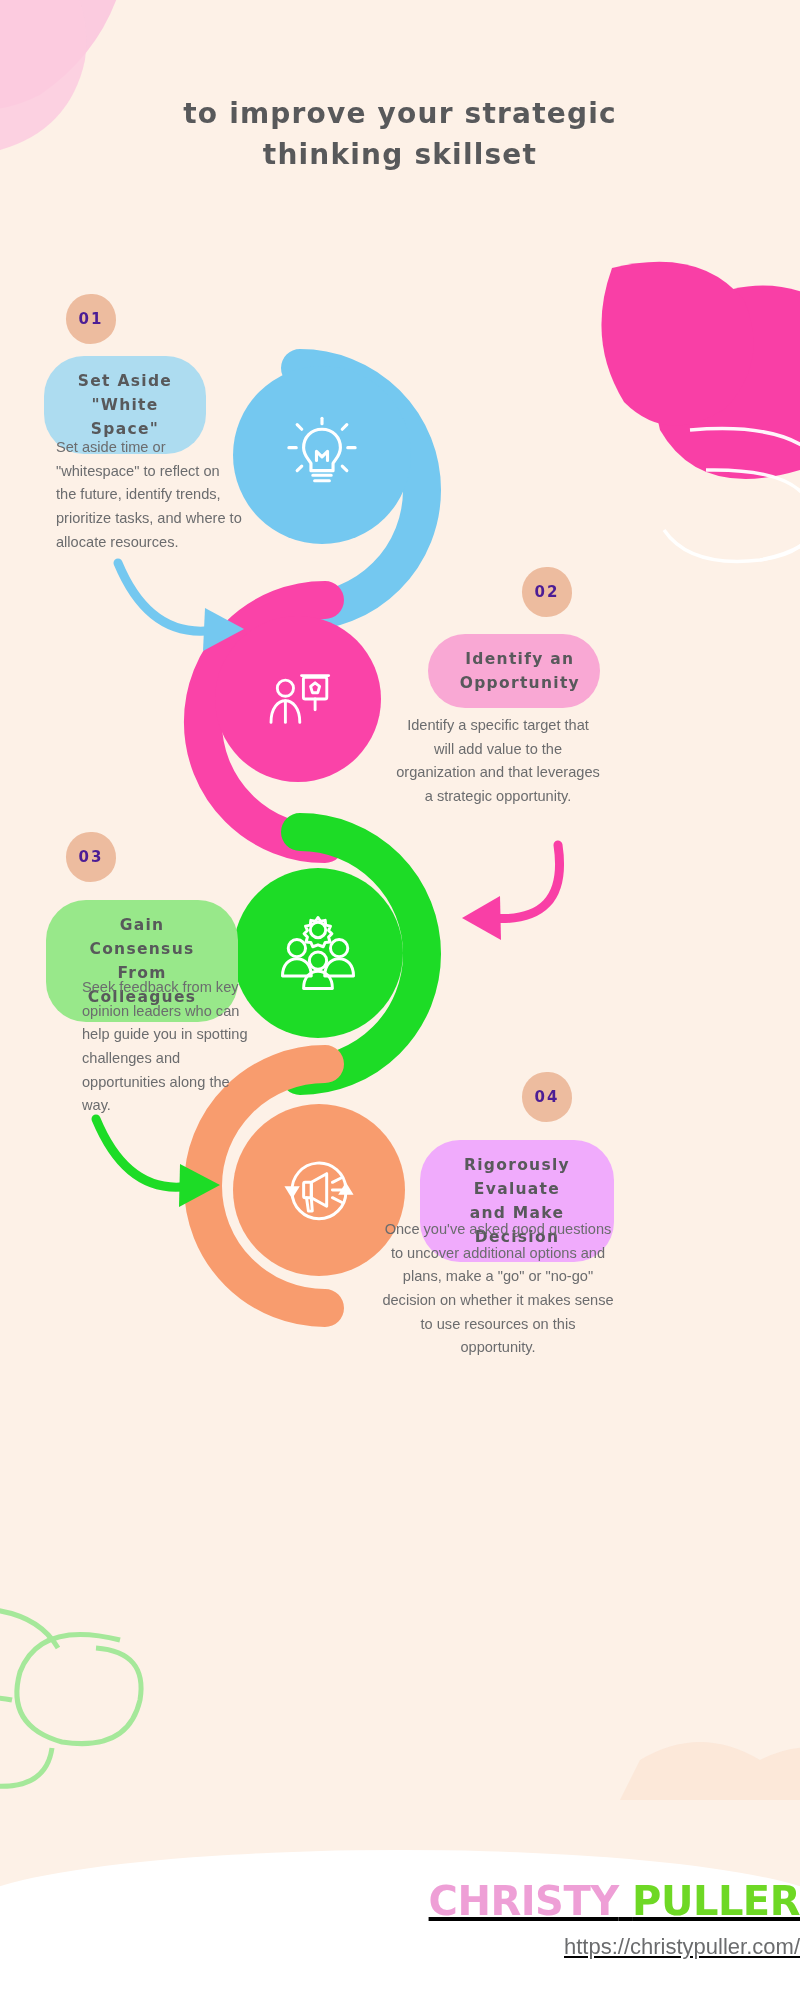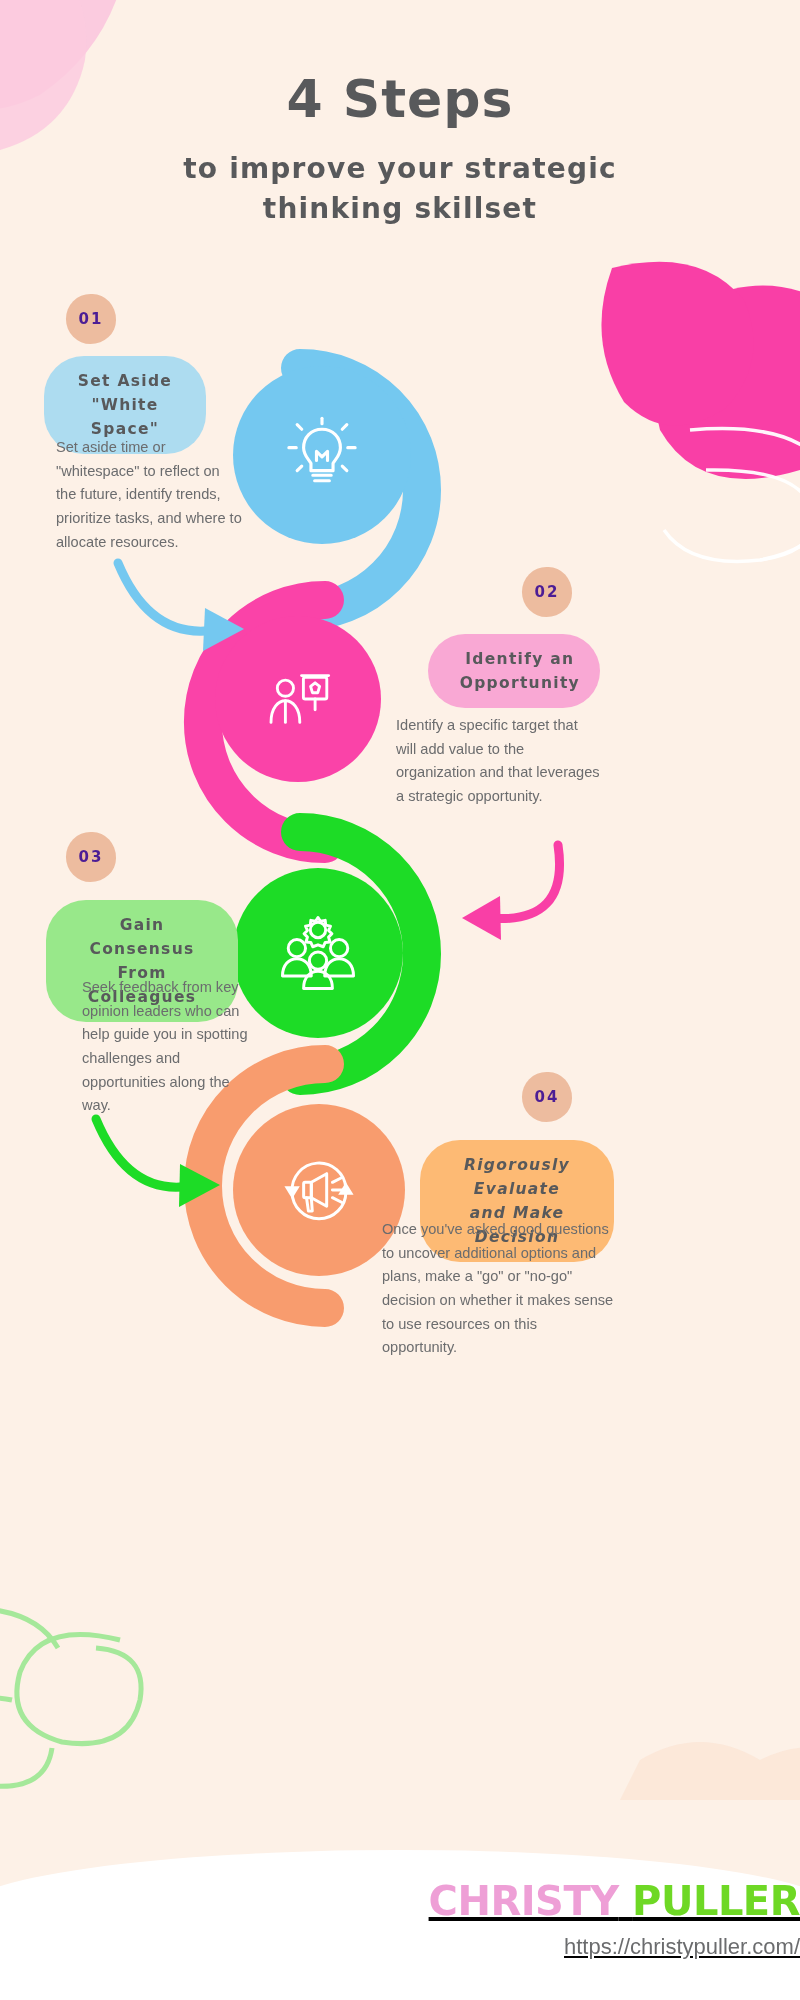--- a/index.html
+++ b/index.html
@@ -50,30 +50,30 @@
     border-radius:40px;
     display:flex; align-items:center; justify-content:flex-end;
     text-align:center;
     font-size:15.5px; font-weight:700; color:#58595B;
     letter-spacing:1.3px; line-height:1.55;
     padding:13px 20px;
   }
   .pill-1 { background:#ADDCF0; }
   .pill-2 { background:#F9A8D4; }
   .pill-3 { background:#98E88A; }
-  .pill-4 { background:#fdba74;font-style:italic; }
+  .pill-4 { background:#f0abfc; }
 
   
   .body-text {
     position:absolute;
     font-size:14.6px; color:#6B6C6E; line-height:1.62;
     font-family:"Liberation Sans", sans-serif;
   }
   .ta-left  { text-align:left; }
-  .ta-right { text-align:left; }
+  .ta-right { text-align:center; }
 
   
   .icon-circle {
     position:absolute;
     border-radius:50%;
     display:flex; align-items:center; justify-content:center;
     z-index:3;
   }
   .ic-1 { background:#74C8F0; }
   .ic-2 { background:#FA43A8; }
@@ -142,21 +142,20 @@
     <polygon points="205,608 244,629 203,651" fill="#74C8F0"></polygon>
 
     <path d="M 558 845 Q 570 925 489 918" fill="none" stroke="#F93FA6" stroke-width="9" stroke-linecap="round"></path>
     <polygon points="500,896 462,918 501,940" fill="#F93FA6"></polygon>
 
     <path d="M 96 1119 Q 128 1196 190 1186" fill="none" stroke="#1DDC26" stroke-width="9" stroke-linecap="round"></path>
     <polygon points="180,1164 220,1185 179,1207" fill="#1DDC26"></polygon>
   </svg>
 
   <div class="content" id="title-block">
-    <div class="h-title">4 Steps</div>
     <div class="h-sub">
       <div>to improve your strategic</div>
       <div>thinking skillset</div>
     </div>
   </div>
 
   <div class="content num-badge" style="left:66px; top:294px;">01</div>
 
   <div class="content pill pill-1" style="left:44px; top:356px; width:162px;">
     <div>

